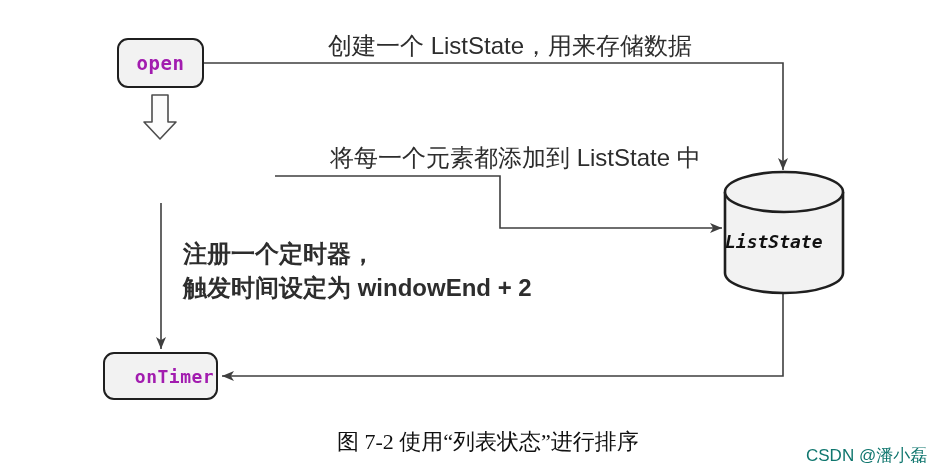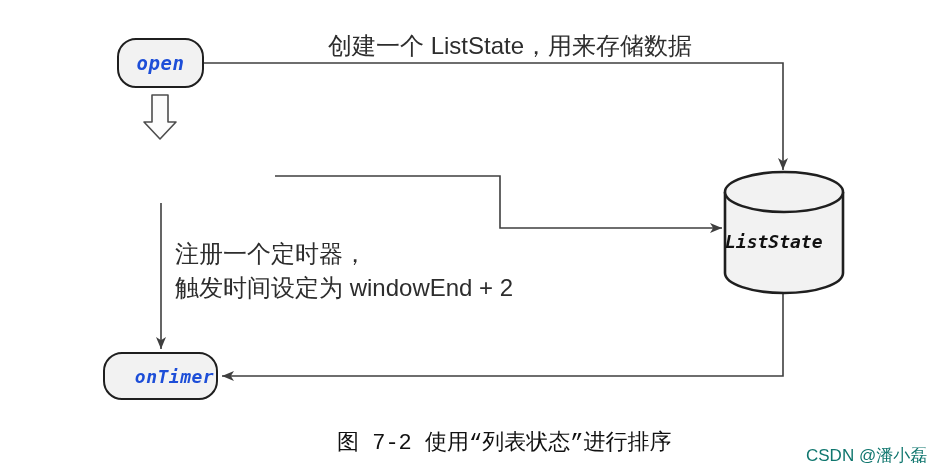--- a/index.html
+++ b/index.html
@@ -3,42 +3,42 @@
 <meta charset="utf-8">
 <style>
   html,body { margin:0; padding:0; background:#ffffff; }
   .stage {
     position:relative; width:933px; height:470px; background:#ffffff;
     overflow:hidden; font-family:"Liberation Sans", sans-serif;
   }
   svg.layer { position:absolute; left:0; top:0; }
   .node {
     position:absolute; box-sizing:border-box;
-    background:#f2f2f2; border:2.6px solid #1f1f1f; border-radius:19px;
+    background:#f2f2f2; border:2.6px solid #1f1f1f; border-radius:11px;
     display:flex; align-items:center; justify-content:center;
-    font-family:"DejaVu Sans Mono", monospace; font-weight:bold; font-style:italic;
-    color:#1d4ed8; letter-spacing:0.5px;
+    font-family:"DejaVu Sans Mono", monospace; font-weight:bold; 
+    color:#a21caf; letter-spacing:0.5px;
   }
   #node-open        { left:117px; top:38px;  width:87px;  height:50px; font-size:19px; }
   #node-process     { left:43px;  top:150px; width:232px; height:52px; font-size:19px; }
   #node-ontimer     { left:103px; top:352px; width:115px; height:48px; font-size:18px;padding-left:28px; }
   .cyl-label {
     position:absolute; left:725px; top:231px; width:118px; 
     font-family:"DejaVu Sans Mono", monospace; font-weight:bold; font-style:italic;
     font-size:18px; color:#111111;
   }
   .edge-label {
     position:absolute; color:#2d2d2d; font-size:24px; white-space:nowrap; line-height:22px;
   }
   #label-create { left:328px; top:35px; }
   #label-add    { left:330px; top:147px; }
-  #label-timer  { left:175px; top:237px; line-height:34px; }
+  #label-timer  { left:183px; top:237px; line-height:34px;font-weight:bold; }
   .caption {
     position:absolute; left:337px; top:427px; white-space:nowrap;
-    font-family:Liberation Mono, monospace; font-size:22px; color:#111111;
+    font-family:Liberation Serif, serif; font-size:22px; color:#111111;
   }
   .watermark {
     position:absolute; left:806px; top:444px; white-space:nowrap;
     font-size:17px; color:#0f766e;
   }
 </style>
 </head>
 <body>
 
 <div class="stage">
@@ -69,20 +69,21 @@
 
 
   <div class="node" id="node-ontimer">
     <span>onTimer</span>
   </div>
 
   <div class="cyl-label">ListState</div>
 
   <div class="edge-label" id="label-create">创建一个 ListState，用来存储数据</div>
 
+  <div class="edge-label" id="label-add">将每一个元素都添加到 ListState 中</div>
 
   <div class="edge-label" id="label-timer">
     <div>注册一个定时器，</div>
     <div>触发时间设定为 windowEnd + 2</div>
   </div>
 
   <div class="caption">图 7-2 使用“列表状态”进行排序</div>
 
   <div class="watermark">CSDN @潘小磊</div>
 

